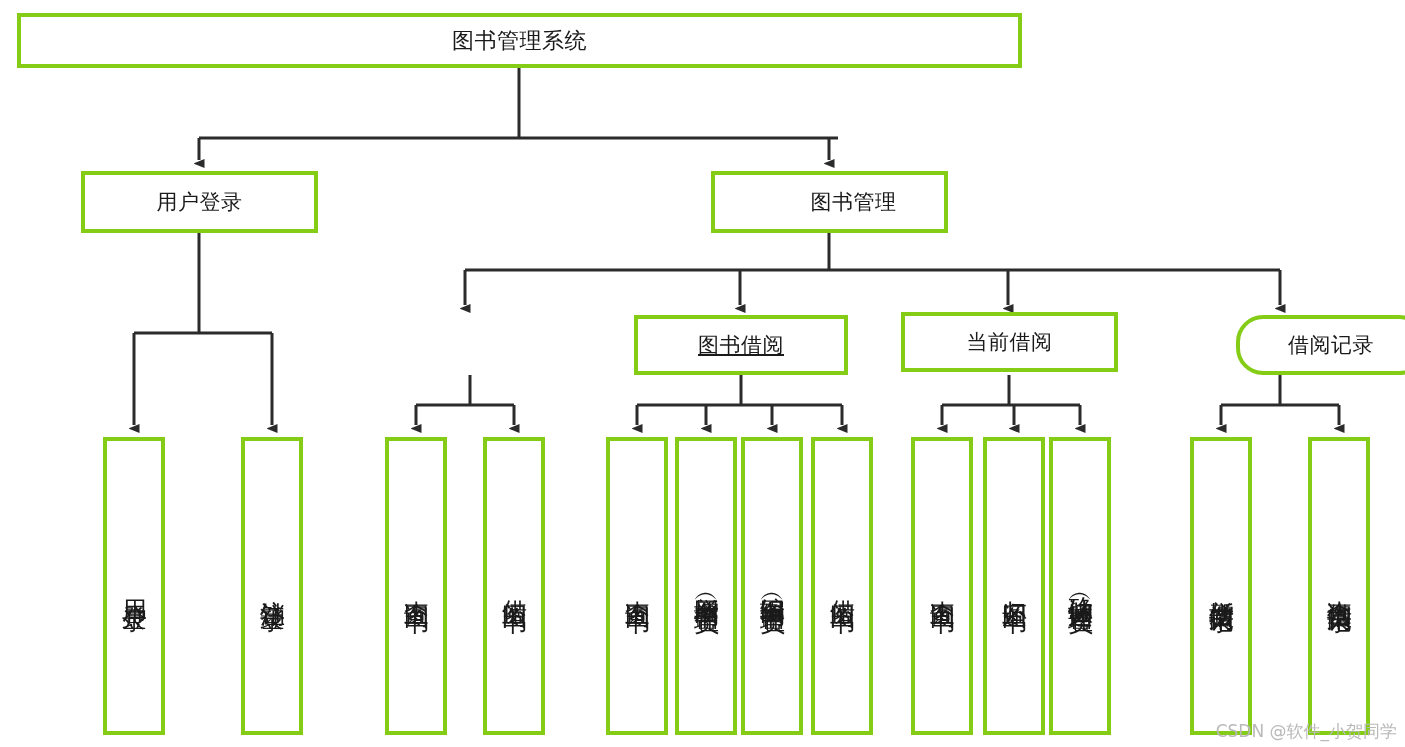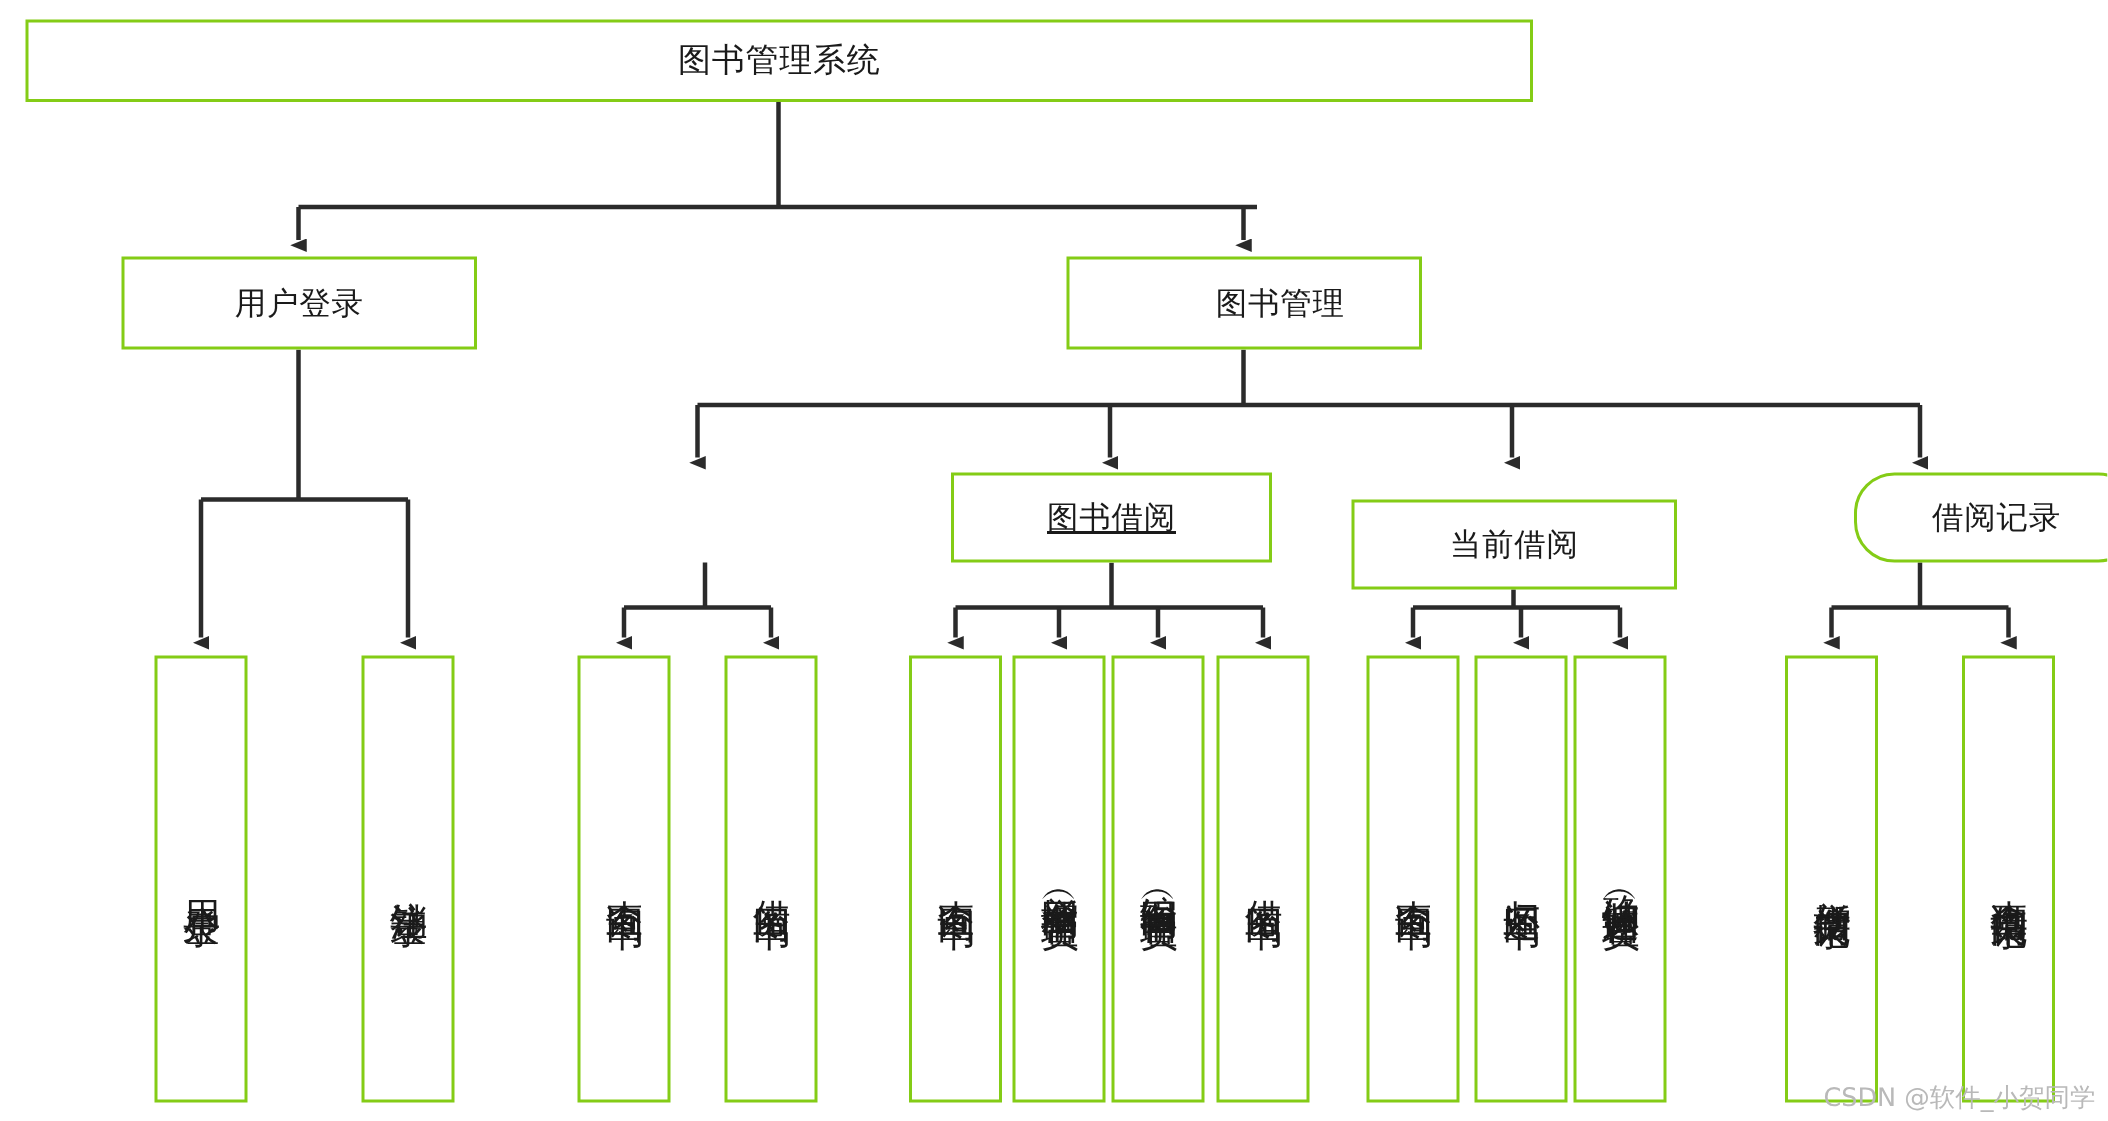--- a/index.html
+++ b/index.html
@@ -23,21 +23,21 @@
     left: 0;
     top: 0;
     width: 1405px;
     height: 747px;
     pointer-events: none;
   }
   .node {
     position: absolute;
     box-sizing: border-box;
     background: #ffffff;
-    border: 2px solid #84cc16;
+    border: 4px solid #84cc16;
     display: flex;
     align-items: center;
     justify-content: center;
     color: #1a1a1a;
   }
   .node .label {
     display: block;
     text-align: center;
     line-height: 1.18;
     letter-spacing: 0.5px;
@@ -139,21 +139,21 @@
   <div class="node horiz" style="left:81px; top:171px; width:237px; height:62px;">
     <span class="label">用户登录</span>
   </div>
   <div class="node horiz" style="left:711px; top:171px; width:237px; height:62px;padding-left:48px;">
     <span class="label">图书管理</span>
   </div>
 
   <div class="node horiz" style="left:634px; top:315px; width:214px; height:60px;text-decoration:underline;">
     <span class="label">图书借阅</span>
   </div>
-  <div class="node horiz" style="left:901px; top:333px; width:217px; height:60px;">
+  <div class="node horiz" style="left:901px; top:312px; width:217px; height:60px;">
     <span class="label">当前借阅</span>
   </div>
   <div class="node horiz" style="left:1236px; top:315px; width:190px; height:60px;border-radius:27px;">
     <span class="label">借阅记录</span>
   </div>
 
   <div class="node vert" style="left:103px; top:437px; width:62px; height:298px;">
     <span class="label">用户登录</span>
   </div>
   <div class="node vert" style="left:241px; top:437px; width:62px; height:298px;">

